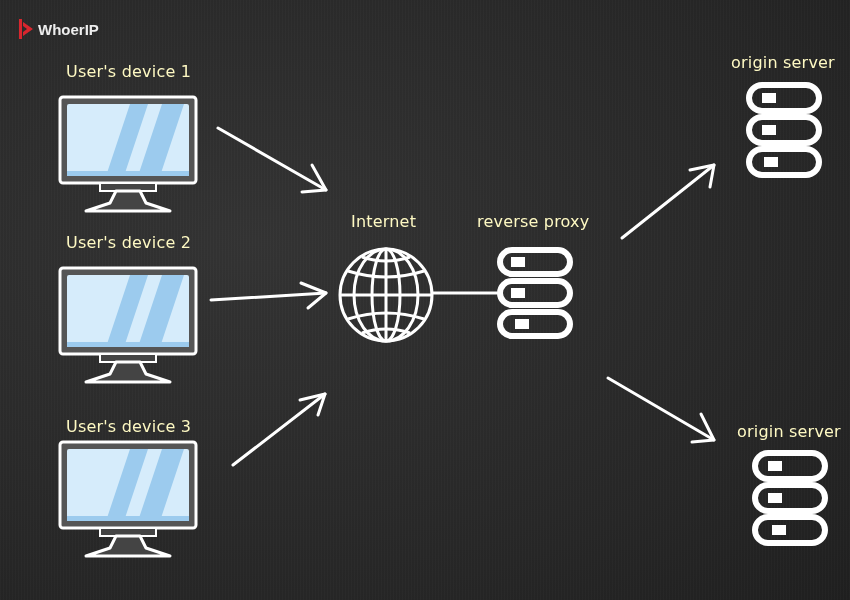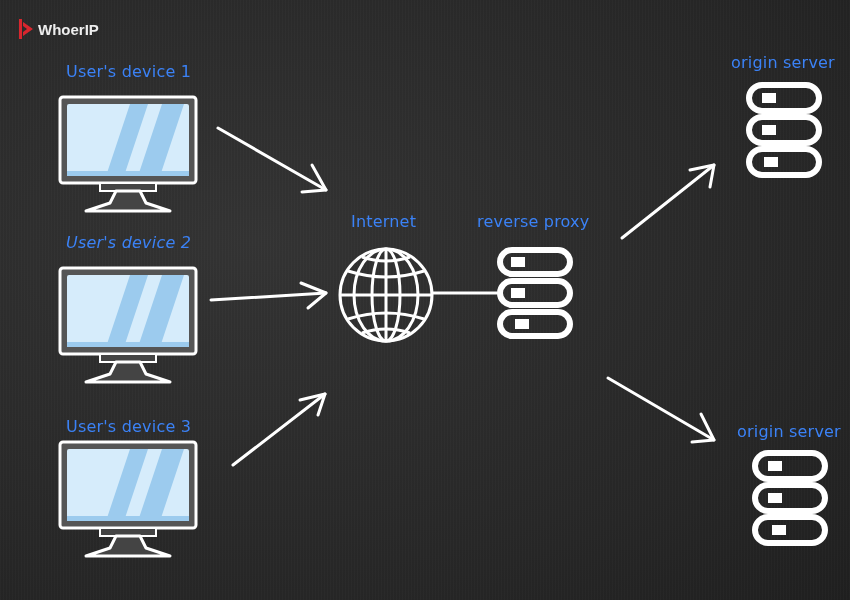--- a/index.html
+++ b/index.html
@@ -5,39 +5,39 @@
   html, body { margin:0; padding:0; }
   body {
     width:850px; height:600px; overflow:hidden; position:relative;
     background:#2b2b2b;
     background-image:
       repeating-linear-gradient(90deg, rgba(255,255,255,0.018) 0px, rgba(255,255,255,0.018) 1px, transparent 1px, transparent 3px),
       radial-gradient(ellipse at 30% 40%, #333 0%, #262626 70%, #1f1f1f 100%);
     font-family: "DejaVu Sans", sans-serif;
     color:#fff;
   }
-  .label { position:absolute; font-size:16px; color:#3b82f6; white-space:nowrap; letter-spacing:0.2px; }
+  .label { position:absolute; font-size:16px; color:#fef9c3; white-space:nowrap; letter-spacing:0.2px; }
   .logo { position:absolute; left:18px; top:18px; display:flex; align-items:center; gap:4px;justify-content:center; }
   .logo-text { font-size:15px; font-weight:bold; color:#eee; font-family:"Liberation Sans", sans-serif; }
   .abs { position:absolute; }
   svg { display:block; }
 </style>
 </head>
 <body>
 
 <div class="logo">
   <svg width="16" height="22" viewBox="0 0 16 22">
     <polygon points="1,1 4,1 4,21 1,21" fill="#d7262e"></polygon>
     <polygon points="5,4 15,11 5,18 5,14 9,11 5,8" fill="#d7262e"></polygon>
   </svg>
   <span class="logo-text">WhoerIP</span>
 </div>
 
 <div class="label" style="left:66px;top:62px;">User's device 1</div>
-<div class="label" style="left:66px;top:233px;font-style:italic;">User's device 2</div>
+<div class="label" style="left:66px;top:233px;">User's device 2</div>
 <div class="label" style="left:66px;top:417px;">User's device 3</div>
 
 <div class="label" style="left:351px;top:212px;text-align:right;">Internet</div>
 <div class="label" style="left:477px;top:212px;">reverse proxy</div>
 <div class="label" style="left:731px;top:53px;">origin server</div>
 <div class="label" style="left:737px;top:422px;">origin server</div>
 
 <svg class="abs" style="left:58px;top:95px;" width="140" height="120" viewBox="0 0 140 120">
   <rect x="2" y="2" width="136" height="86" rx="3" fill="#555" stroke="#fff" stroke-width="3"></rect>
   <rect x="9" y="9" width="122" height="72" rx="2" fill="#d6ecfb"></rect>

